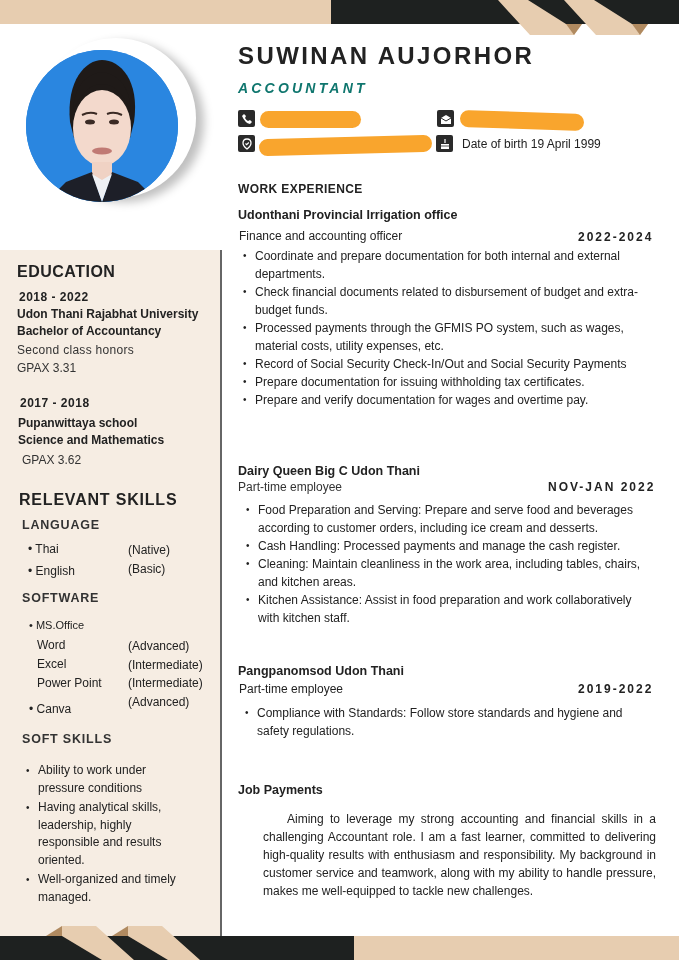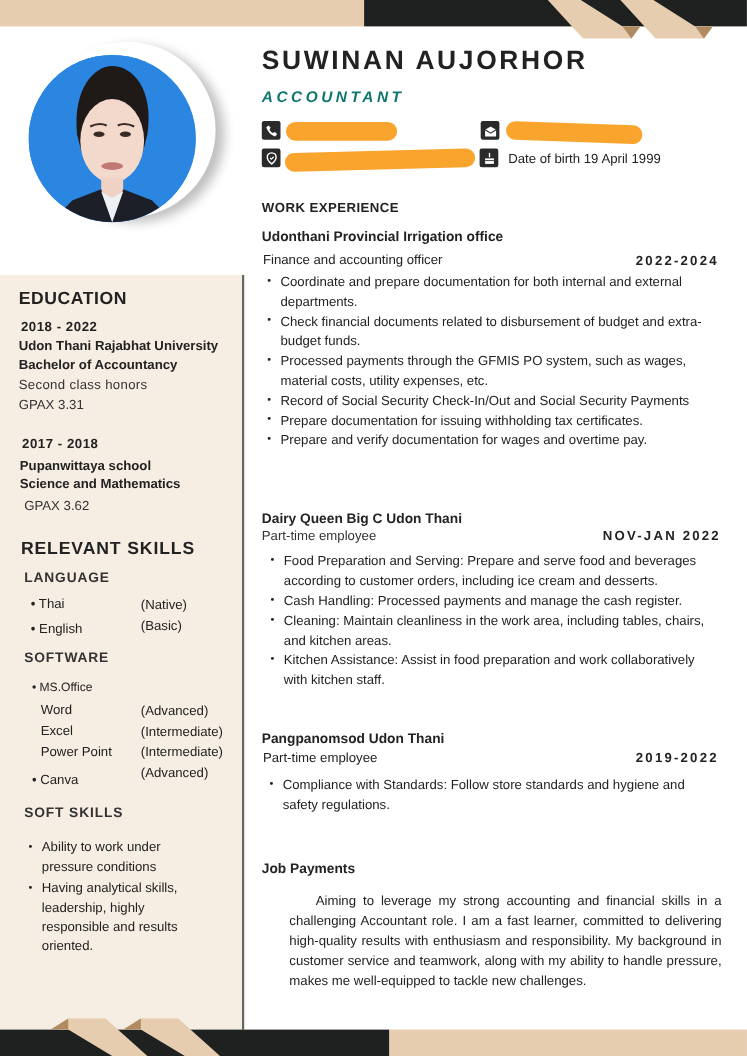--- a/index.html
+++ b/index.html
@@ -144,20 +144,21 @@
 <div class="t" style="left:128px;top:658px;font-size:12px">(Intermediate)</div>
 <div class="t" style="left:37px;top:676px;font-size:12px">Power Point</div>
 <div class="t" style="left:128px;top:676px;font-size:12px">(Intermediate)</div>
 <div class="t" style="left:29px;top:702px;font-size:12px">• <span>Canva</span></div>
 <div class="t" style="left:128px;top:695px;font-size:12px">(Advanced)</div>
 
 <div class="sec-title" style="left:22px;top:732px;font-size:12.5px;letter-spacing:0.8px;color:#333">SOFT SKILLS</div>
 <ul class="ul" style="left:22px;top:762px;width:160px;font-size:12px;line-height:17.5px">
   <li style="margin-bottom:2px">Ability to work under pressure conditions</li>
   <li style="margin-bottom:2px">Having analytical skills, leadership, highly responsible and results oriented.</li>
+  <li>Well-organized and timely managed.</li>
 </ul>
 
 <div class="sec-title" style="left:238px;top:182px;font-size:12px;letter-spacing:0.4px">WORK EXPERIENCE</div>
 
 <div class="t b" style="left:238px;top:208px;font-size:12.5px">Udonthani Provincial Irrigation office</div>
 <div class="t" style="left:239px;top:229px;font-size:12px">Finance and accounting officer</div>
 <div class="date" style="left:578px;top:230px">2022-2024</div>
 <ul class="ul" style="left:239px;top:247px;width:435px;font-size:12px;line-height:18px">
   <li>Coordinate and prepare documentation for both internal and external departments.</li>
   <li style="padding-right:25px">Check financial documents related to disbursement of budget and extra-budget funds.</li>

